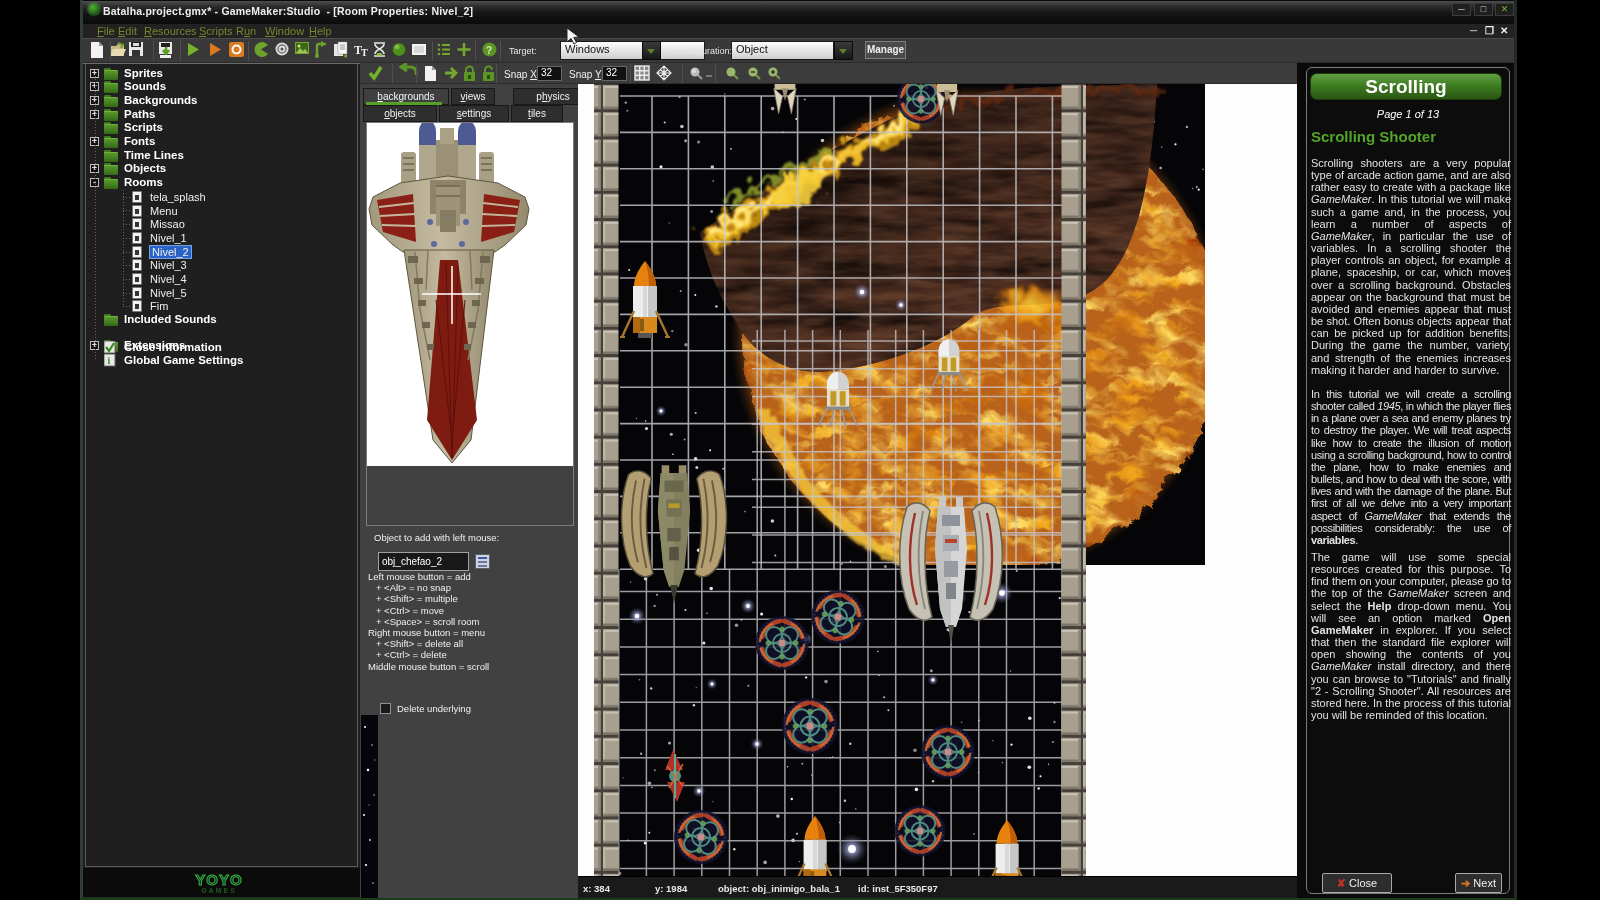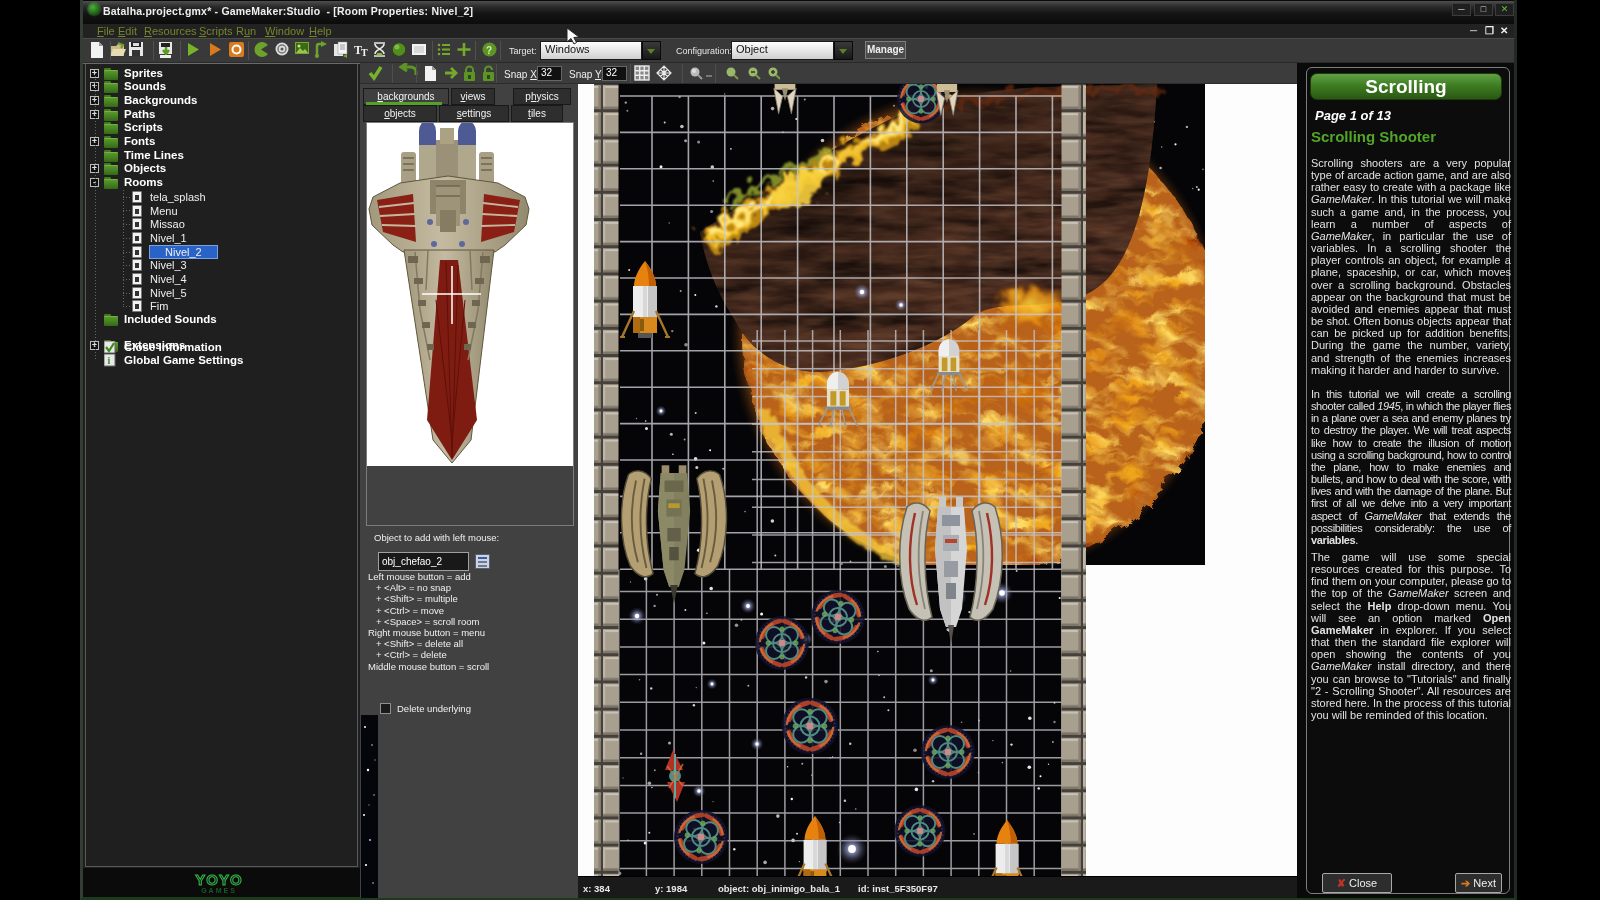--- a/index.html
+++ b/index.html
@@ -48,21 +48,21 @@
 #objinput{position:absolute;left:378px;top:552px;width:91px;height:19px;background:#191919;border:1px solid #a0a0a0;color:#fff;font-size:10px;padding:3px 0 0 3px}
 #objmenuicon{position:absolute;left:475px;top:554px;width:15px;height:15px;background:#cdd3e0;border:1px solid #55606e}
 #objmenuicon:before{content:"";position:absolute;left:2px;top:2px;width:9px;height:2px;background:#3a5aa8;box-shadow:0 4px 0 #6a7a98,0 8px 0 #6a7a98}
 #delcheck{position:absolute;left:380px;top:703px;width:11px;height:11px;background:#1a1a1a;border:1px solid #909090}
 #strip{position:absolute;left:361px;top:715px;width:17px;height:183px;background:#04040a}
 #statusbar{position:absolute;left:578px;top:876px;width:719px;height:22px;background:#1a1a1a;border-top:1px solid #000}
 .st{position:absolute;top:883px;font-size:9.5px;font-weight:bold;color:#e8e8e8}
 #tutpanel{position:absolute;left:1297px;top:63px;width:217px;height:835px;background:#0a0a0a}
 #tutbox{position:absolute;left:1306px;top:67px;width:204px;height:827px;border:1px solid #7d7d7d;border-radius:6px;background:#0c0c0c}
 #tuthdr{position:absolute;left:1310px;top:73px;width:192px;height:27px;border-radius:7px;background:linear-gradient(#61a144,#3f7d22 45%,#2a5713);border:1px solid #1c3c0c;color:#fff;font-size:19px;font-weight:bold;text-align:center;line-height:25px}
-#tutpage{position:absolute;left:1315px;top:108px;width:186px;color:#fff;font-size:13px;font-weight:bold;font-style:italic}
+#tutpage{position:absolute;left:1315px;top:108px;width:186px;text-align:center;color:#fff;font-size:11px;font-weight:normal;font-style:italic}
 #tuth2{position:absolute;left:1311px;top:128px;font-size:15px;font-weight:bold;color:#52a528}
 .tp{position:absolute;left:1311px;width:200px;font-size:11px;line-height:12.15px;color:#e2e2e2;text-align:justify}
 .tbtn{position:absolute;top:873px;height:20px;background:#2d2d2d;border:1px solid #a8a8a8;border-radius:2px;color:#f0f0f0;font-size:11px;line-height:18px;text-align:center}
 </style></head><body>
 <div id="win"></div>
 <div id="titlebar"></div>
 <div id="appicon"></div>
 <div id="titletext">Batalha.project.gmx* - GameMaker:Studio&nbsp; - [Room Properties: Nivel_2]</div>
 <div class="wbtn" style="left:1452px">─</div>
 <div class="wbtn" style="left:1474px">□</div>
@@ -167,21 +167,21 @@
 </g>
   </svg>
 <div class="sep" style="left:110px"></div>
 <div class="sep" style="left:153px"></div>
 <div class="sep" style="left:180px"></div>
 <div class="sep" style="left:248px"></div>
 <div class="sep" style="left:432px"></div>
 <div class="sep" style="left:475px"></div>
 <div class="sep" style="left:500px"></div>
 <div class="lbl" style="left:509px;top:46px">Target:</div>
-<div class="dd" style="left:540px;width:102px">Windows</div>
+<div class="dd" style="left:560px;width:145px">Windows</div>
 <div class="ddb" style="left:642px"></div>
 <div class="lbl" style="left:676px;top:46px">Configuration:</div>
 <div class="dd" style="left:731px;width:103px">Object</div>
 <div class="ddb" style="left:834px"></div>
 <div id="managebtn">Manage</div>
 
 <svg class="abs" style="left:566px;top:27px" width="16" height="20">
     <path d="M1,1 L1,15 L5,11.5 L8,17 L10.5,15.5 L7.8,10.5 L13,10 Z" fill="#f8f8f8" stroke="#222" stroke-width="1"></path>
   </svg>
 <div id="treepanel"></div>
@@ -240,21 +240,21 @@
 <div class="trow" style="top:217.2px">
     <span class="tpage"></span>
     <span class="tlab1">Missao</span>
   </div>
 <div class="trow" style="top:230.9px">
     <span class="tpage"></span>
     <span class="tlab1">Nivel_1</span>
   </div>
 <div class="trow" style="top:244.6px">
     <span class="tpage"></span>
-    <span class="tlab1"><span class="tsel" style="padding:0 15px">Nivel_2</span></span>
+    <span class="tlab1"><span class="tsel" style="padding:0 2px">Nivel_2</span></span>
   </div>
 <div class="trow" style="top:258.3px">
     <span class="tpage"></span>
     <span class="tlab1">Nivel_3</span>
   </div>
 <div class="trow" style="top:272.0px">
     <span class="tpage"></span>
     <span class="tlab1">Nivel_4</span>
   </div>
 <div class="trow" style="top:285.7px">
@@ -355,21 +355,21 @@
 <div class="rsep" style="left:630px"></div>
 <div class="rsep" style="left:682px"></div>
 <div class="rsep" style="left:715px"></div>
 <div class="snaplbl" style="left:504px">Snap <u>X</u>:</div>
 <div class="snapin" style="left:537px">32</div>
 <div class="snaplbl" style="left:569px">Snap <u>Y</u>:</div>
 <div class="snapin" style="left:602px">32</div>
 <div id="sidepanel"></div>
 <div class="tab" style="left:363px;top:88px;width:86px;background:#3f3f3f"><u>b</u>ackgrounds</div>
 <div class="tab" style="left:451px;top:88px;width:44px"><u>v</u>iews</div>
-<div class="tab" style="left:513px;top:88px;width:58px">p<u>h</u>ysics</div>
+<div class="tab" style="left:513px;top:88px;width:80px">p<u>h</u>ysics</div>
 <div class="tab" style="left:363px;top:105px;width:74px"><u>o</u>bjects</div>
 <div class="tab" style="left:439px;top:105px;width:70px"><u>s</u>ettings</div>
 <div class="tab" style="left:511px;top:105px;width:52px"><u>t</u>iles</div>
 <div id="tabul"></div>
 <div id="prevbox"></div>
 <div id="prevwhite"></div>
 <svg class="abs" style="left:367px;top:123px" width="206" height="343" viewBox="0 0 206 343">
 <defs>
       <linearGradient id="hullg" x1="0" y1="0" x2="1" y2="0">
 <stop offset="0%" stop-color="#a2987c"></stop>

